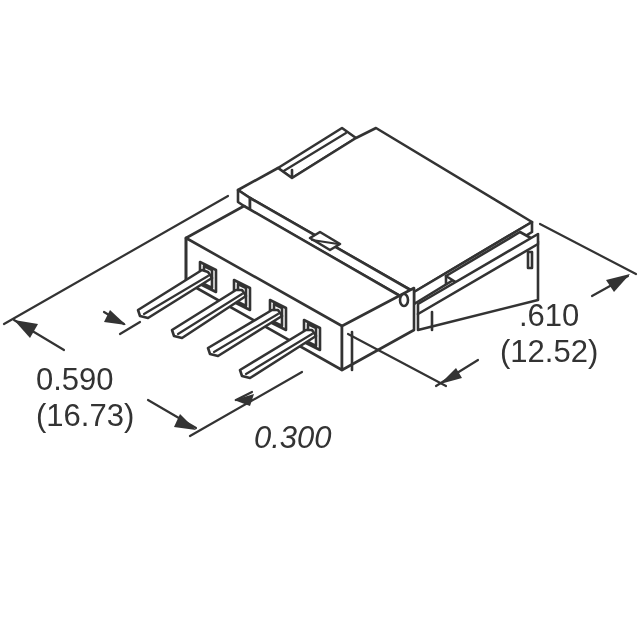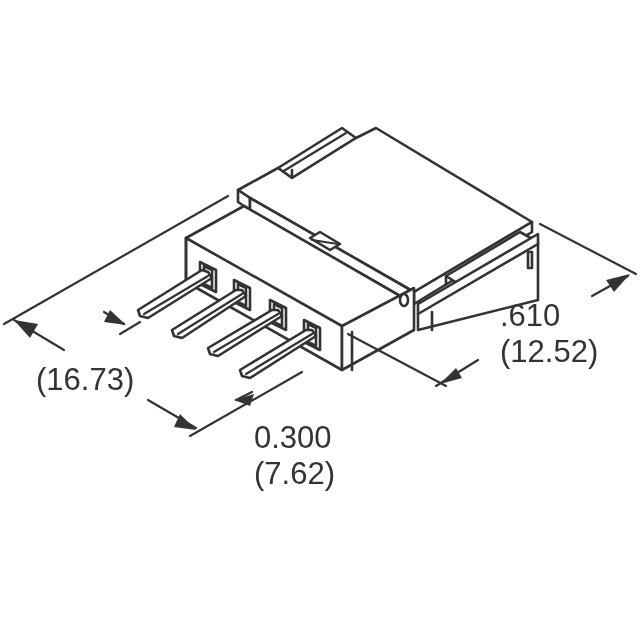--- a/index.html
+++ b/index.html
@@ -113,24 +113,24 @@
     <line class="thin" x1="540" y1="224" x2="636" y2="274"></line>
     <line class="thin" x1="348" y1="334" x2="446" y2="386"></line>
     <line class="thin" x1="592" y1="296" x2="628" y2="276"></line>
     <polygon class="arrow" points="630,274 614,292 606,280"></polygon>
     <line class="thin" x1="436" y1="386" x2="478" y2="360"></line>
     <polygon class="arrow" points="440,384 456,368 462,378"></polygon>
   </g>
 </svg>
 
 <div class="dim-label" style="left:36px; top:362px;">
+  <span>0.590</span>
   <span>(16.73)</span>
 </div>
 
-<div class="dim-label" style="left:254px; top:420px;">
+<div class="dim-label" style="left:254px; top:420px;font-style:italic;">
   <span>0.300</span>
-  <span>(7.62)</span>
 </div>
 
 <div class="dim-label" style="left:500px; top:298px;">
-  <span style="padding-left:0px;">.610</span>
+  <span style="padding-left:0px;text-align:center;">.610</span>
   <span>(12.52)</span>
 </div>
 
 </body></html>

